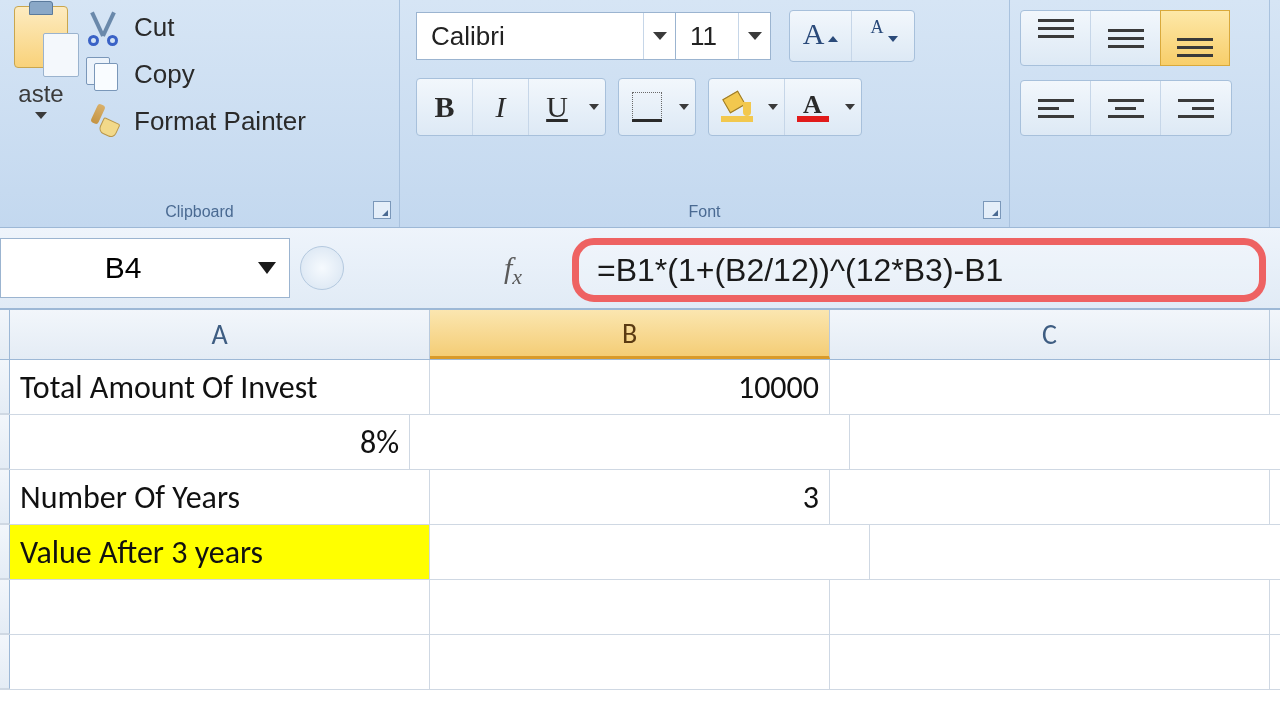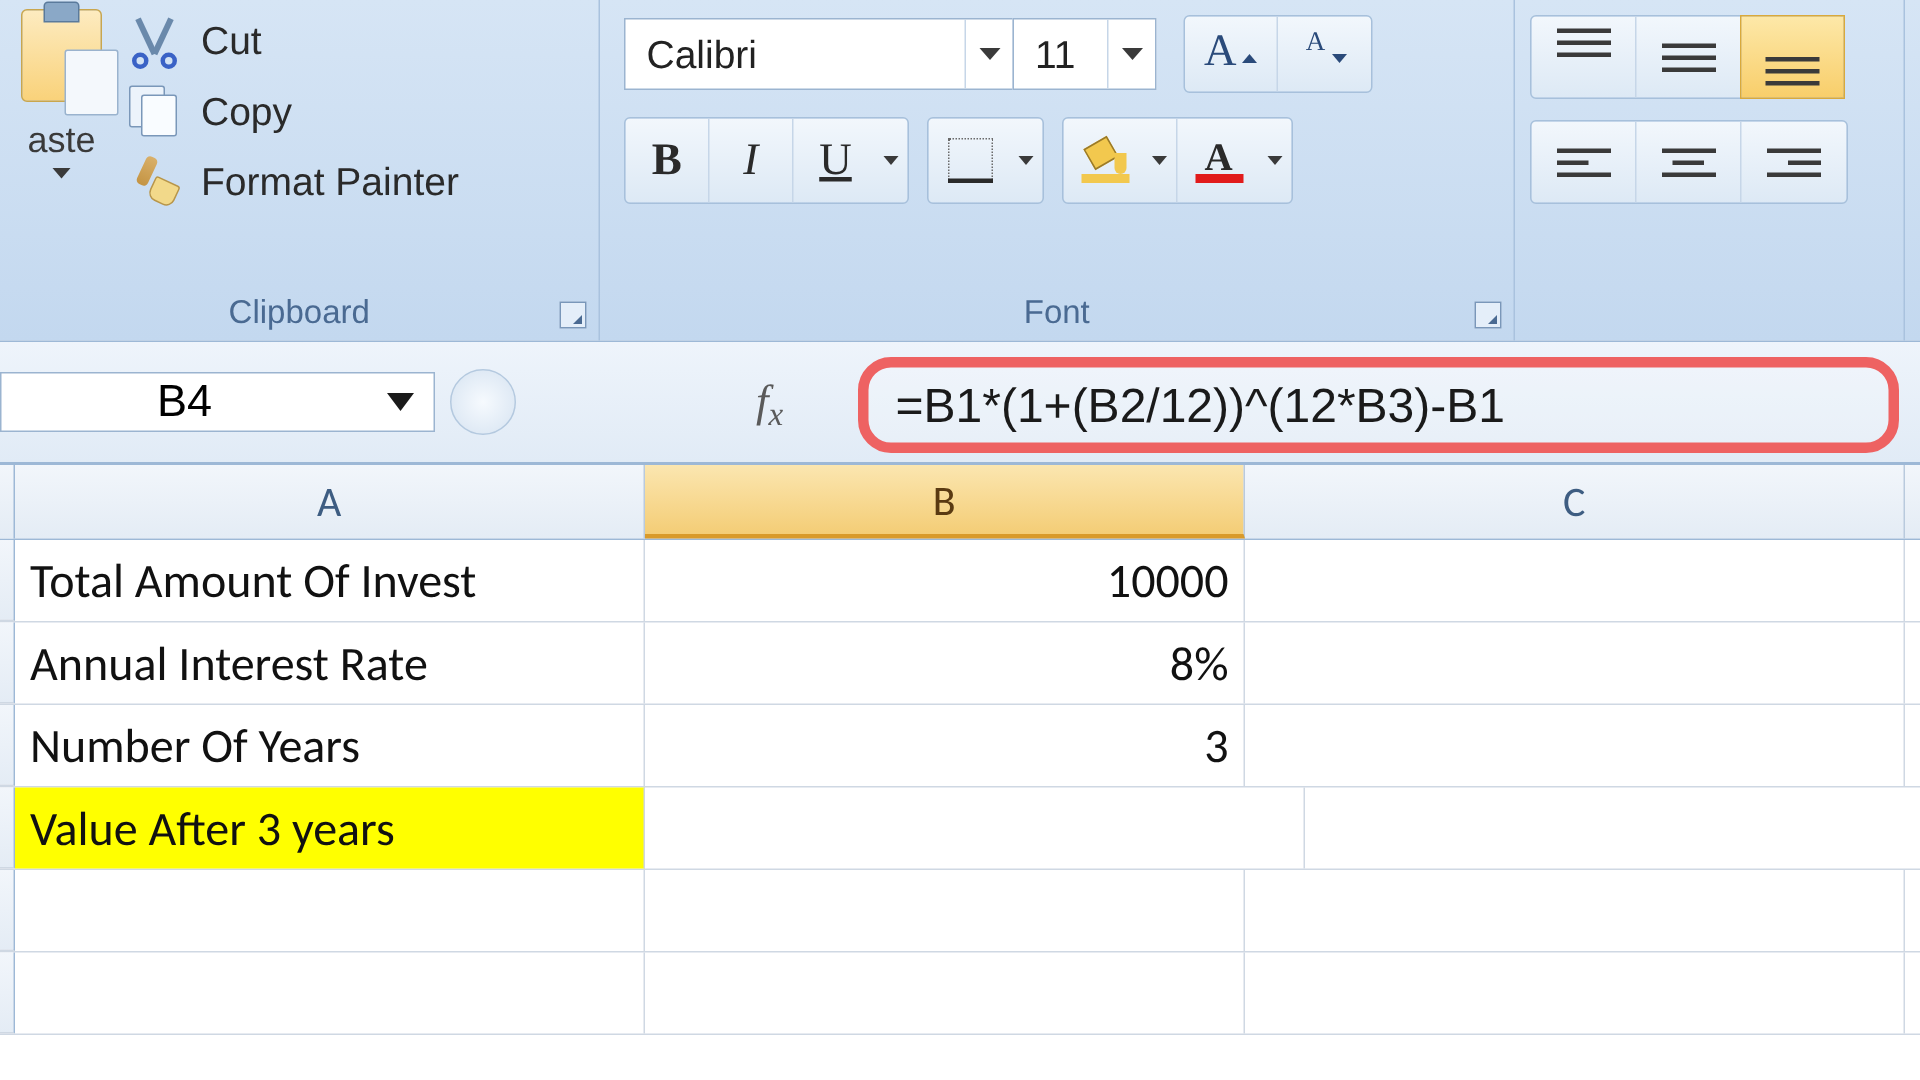--- a/index.html
+++ b/index.html
@@ -27,21 +27,21 @@
     flex-direction: column;
     position: relative;
   }
   .ribbon-group-inner {
     flex: 1;
     display: flex;
     align-items: flex-start;
   }
   .ribbon-group-label {
     text-align: center;
-    font-size: 22px;
+    font-size: 16px;
     color: #4a6a92;
     padding: 4px 0 6px 0;
     position: relative;
   }
   .dialog-launcher {
     position: absolute;
     right: 8px;
     bottom: 8px;
     width: 18px;
     height: 18px;
@@ -359,21 +359,21 @@
   .bar-row {
     height: 82px;
     background: linear-gradient(#eef4fb,#e1ebf6);
     border-bottom: 2px solid #9db8d6;
     display: flex;
     align-items: center;
     position: relative;
   }
   .name-box {
     width: 290px;
-    height: 40px;
+    height: 60px;
     background: #fff;
     border: 1px solid #9bb4d0;
     margin-left: 0;
     display: flex;
     align-items: center;
     font-size: 30px;
   }
   .name-box .nb-text { flex:1; text-align: center; }
   .name-box .nb-dd {
     width: 44px;
@@ -656,21 +656,20 @@
   </div>
 
   <div class="sheet-row">
     <div class="rowhead-spacer"></div>
     <div class="cell cA">Total Amount Of Invest</div>
     <div class="cell cB right">10000</div>
     <div class="cell cC"></div>
   </div>
   <div class="sheet-row">
     <div class="rowhead-spacer"></div>
-    <div class="cell cA">Annual Interest Rate</div>
     <div class="cell cB right">8%</div>
     <div class="cell cC"></div>
   </div>
   <div class="sheet-row">
     <div class="rowhead-spacer"></div>
     <div class="cell cA">Number Of Years</div>
     <div class="cell cB right">3</div>
     <div class="cell cC"></div>
   </div>
   <div class="sheet-row">

